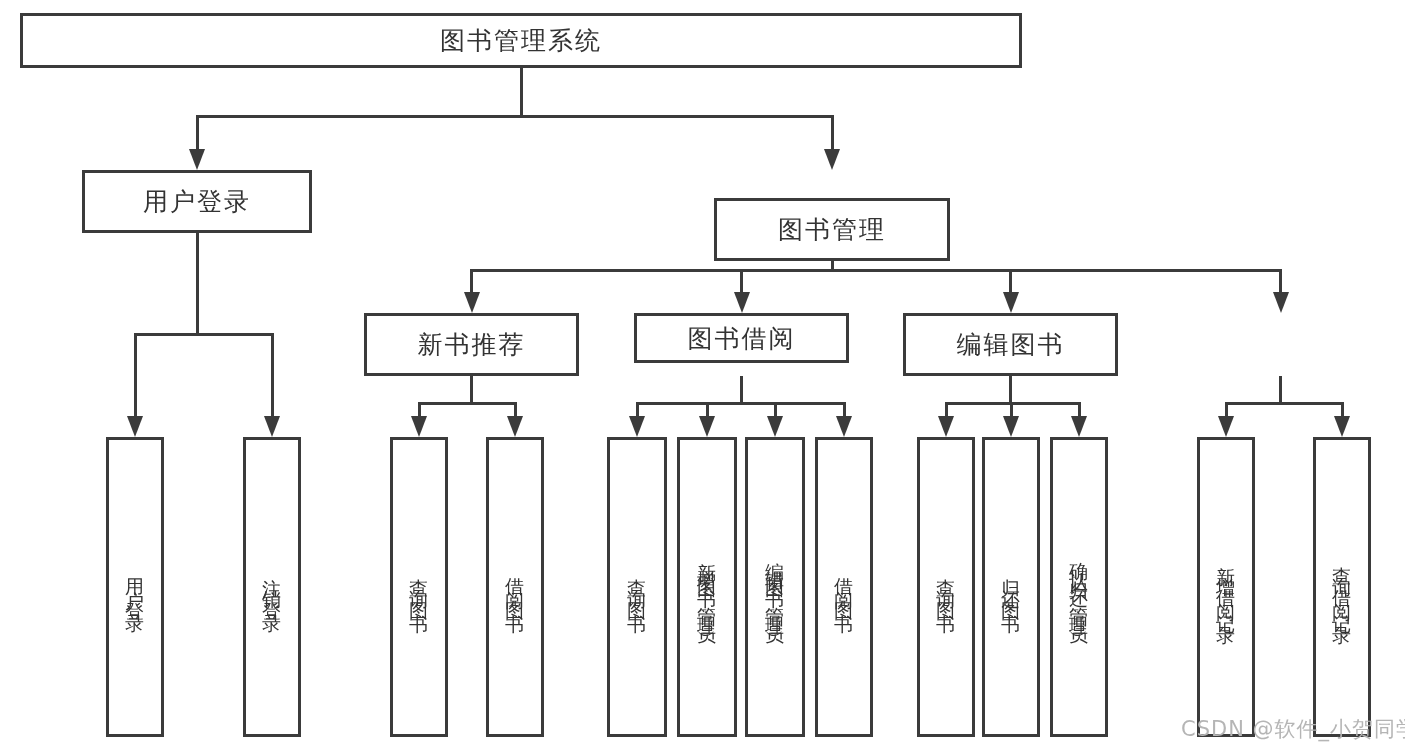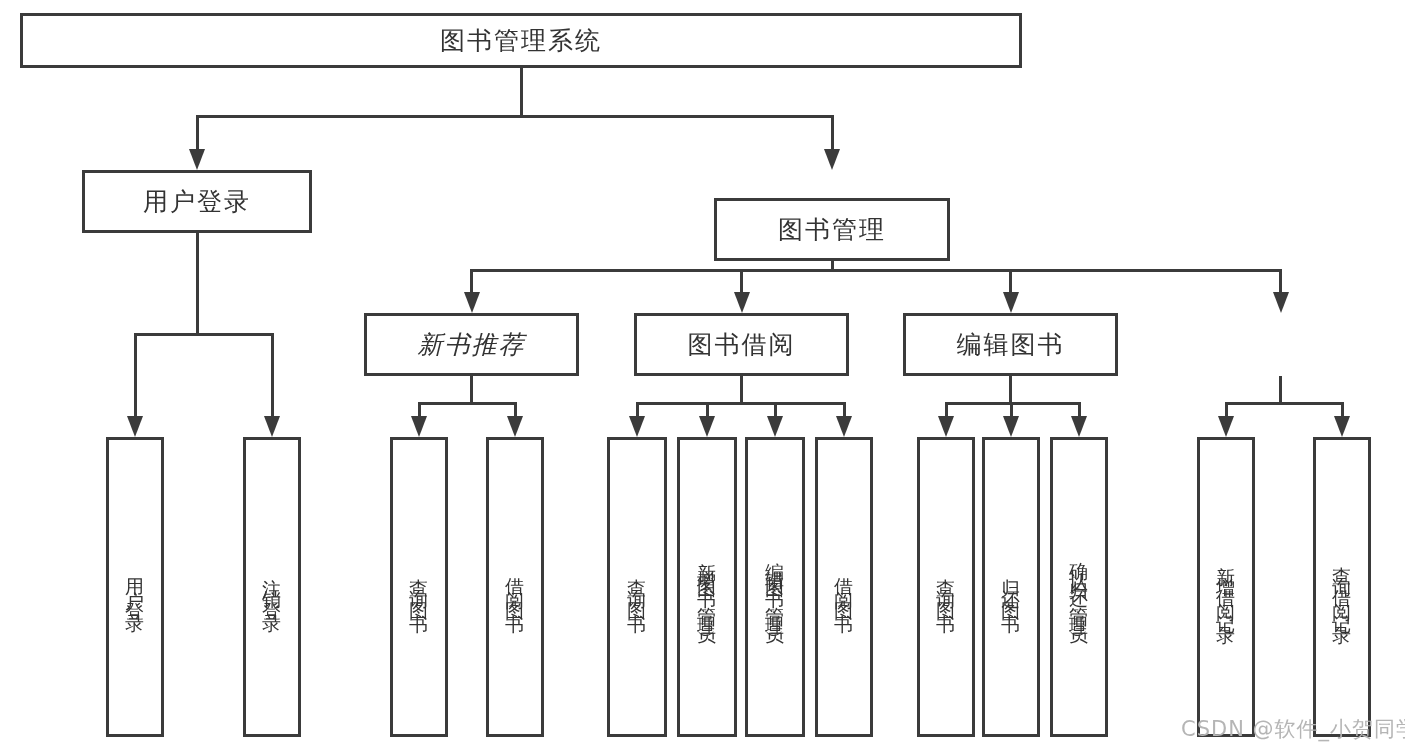--- a/index.html
+++ b/index.html
@@ -81,38 +81,38 @@
     </div>
     <div class="edge" style="left: 830.5px; top: 115px; width: 3px; height: 39px;"></div>
     <div class="arrowhead" style="left: 824px; top: 149px;"></div>
     <div class="node h" style="left: 714px; top: 170px; width: 236px; height: 63px; margin-top: 28px;">
       <span class="label">图书管理</span>
     </div>
     <div class="edge" style="left: 830.5px; top: 233px; width: 3px; height: 39px;"></div>
     <div class="edge" style="left: 470px; top: 269px; width: 812px; height: 3px;"></div>
     <div class="edge" style="left: 470px; top: 269px; width: 3px; height: 28px;"></div>
     <div class="arrowhead" style="left: 463.5px; top: 292px;"></div>
-    <div class="node h" style="left: 364px; top: 313px; width: 215px; height: 63px; font-style: italic;">
+    <div class="node h" style="left: 364px; top: 313px; width: 215px; height: 63px;">
       <span class="label">新书推荐</span>
     </div>
     <div class="edge" style="left: 470px; top: 376px; width: 3px; height: 29px;"></div>
     <div class="edge" style="left: 417.5px; top: 402px; width: 99px; height: 3px;"></div>
     <div class="edge" style="left: 417.5px; top: 402px; width: 3px; height: 19px;"></div>
     <div class="arrowhead" style="left: 411px; top: 416px;"></div>
     <div class="node v" style="left: 390px; top: 437px; width: 58px; height: 300px;">
       <span class="label" style="letter-spacing: 12px;">查询图书</span>
     </div>
     <div class="edge" style="left: 513.5px; top: 402px; width: 3px; height: 19px;"></div>
     <div class="arrowhead" style="left: 507px; top: 416px;"></div>
     <div class="node v" style="left: 486px; top: 437px; width: 58px; height: 300px;">
       <span class="label" style="letter-spacing: 12px;">借阅图书</span>
     </div>
     <div class="edge" style="left: 740px; top: 269px; width: 3px; height: 28px;"></div>
     <div class="arrowhead" style="left: 733.5px; top: 292px;"></div>
-    <div class="node h" style="left: 634px; top: 313px; width: 215px; height: 63px;">
+    <div class="node h" style="left: 634px; top: 313px; width: 215px; height: 50px;">
       <span class="label">图书借阅</span>
     </div>
     <div class="edge" style="left: 740px; top: 376px; width: 3px; height: 29px;"></div>
     <div class="edge" style="left: 635.5px; top: 402px; width: 210px; height: 3px;"></div>
     <div class="edge" style="left: 635.5px; top: 402px; width: 3px; height: 19px;"></div>
     <div class="arrowhead" style="left: 629px; top: 416px;"></div>
     <div class="node v" style="left: 607px; top: 437px; width: 60px; height: 300px;">
       <span class="label" style="letter-spacing: 12px;">查询图书</span>
     </div>
     <div class="edge" style="left: 705.5px; top: 402px; width: 3px; height: 19px;"></div>

